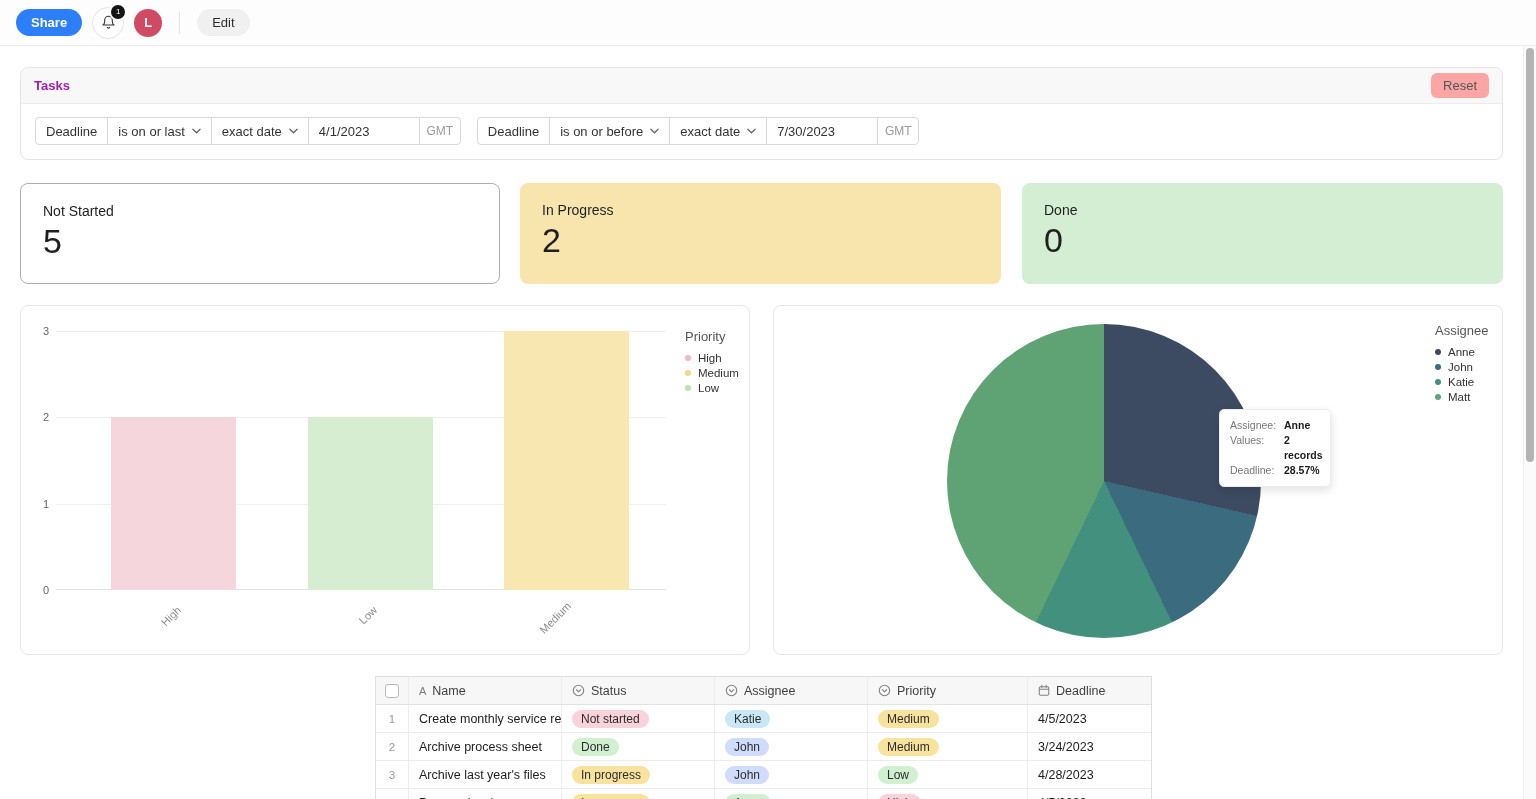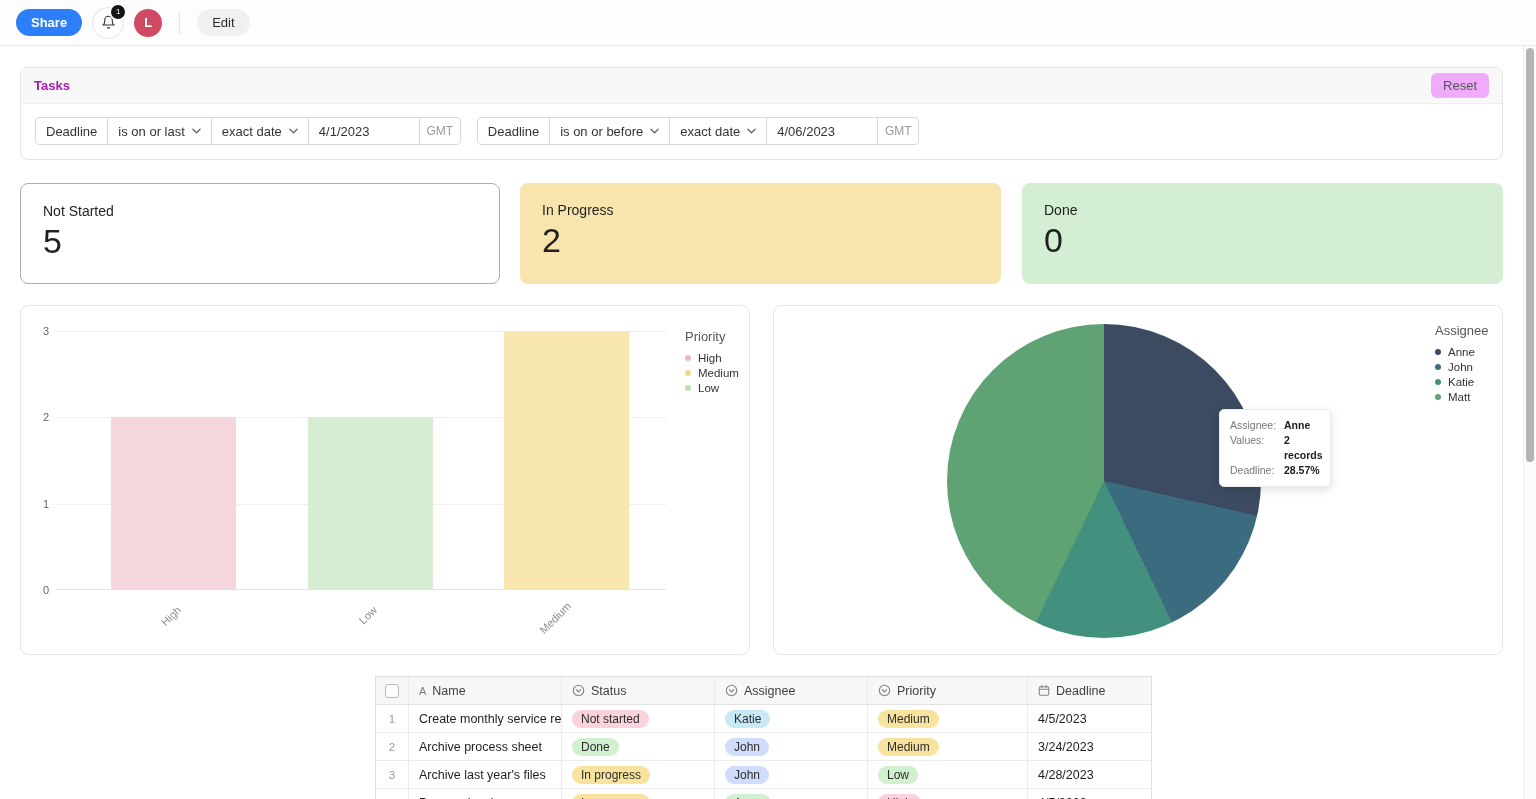--- a/index.html
+++ b/index.html
@@ -24,21 +24,21 @@
           font-weight:700;display:flex;align-items:center;justify-content:center;cursor:pointer}
   .tb-divider{width:1px;height:22px;background:#e2e2e2;margin:0 7px}
   .edit-btn{background:#f0f0f0;border:none;border-radius:15px;padding:6px 15px;font-size:13px;
             color:#2c2c2c;cursor:pointer;font-family:inherit}
   
   .filter-panel{position:absolute;left:20px;top:67px;width:1483px;height:93px;border:1px solid #e4e4e4;
                 border-radius:8px;background:#fff;box-sizing:border-box}
   .panel-head{height:35px;background:#f8f8f8;border-bottom:1px solid #ededed;border-radius:8px 8px 0 0;
               display:flex;align-items:center;justify-content:space-between;padding:0 13px}
   .panel-title{font-size:13px;font-weight:700;color:#a21caf}
-  .reset-btn{background:#f0abfc;border:none;border-radius:6px;padding:5px 12px;font-size:13px;
+  .reset-btn{background:#fca5a5;border:none;border-radius:6px;padding:5px 12px;font-size:13px;
              color:#555;cursor:pointer;font-family:inherit}
   .filter-row{display:flex;gap:16px;padding:13px 14px}
   .fgroup{display:flex}
   .fbox{height:28px;box-sizing:border-box;border:1px solid #d8d8d8;background:#fff;padding:0 10px;
         font-size:13px;color:#333;margin-left:-1px;display:flex;align-items:center;gap:7px;white-space:nowrap}
   .fbox:first-child{border-radius:4px 0 0 4px;margin-left:0}
   .fbox:last-child{border-radius:0 4px 4px 0}
   .fbox.value{width:112px}
   .fbox.tz{color:#9a9a9a;font-size:12px;justify-content:center;width:42px}
   
@@ -143,21 +143,21 @@
         <svg width="9" height="6" viewBox="0 0 10 6" fill="none" stroke="#666" stroke-width="1.4" stroke-linecap="round">
             <path d="M1 1l4 4 4-4"></path>
           </svg>
       </div>
       <div class="fbox">
         <span>exact date</span>
         <svg width="9" height="6" viewBox="0 0 10 6" fill="none" stroke="#666" stroke-width="1.4" stroke-linecap="round">
             <path d="M1 1l4 4 4-4"></path>
           </svg>
       </div>
-      <div class="fbox value">4/06/2023</div>
+      <div class="fbox value">7/30/2023</div>
       <div class="fbox tz">GMT</div>
     </div>
 
   </div>
 </div>
 
 <div class="card card0">
   <div class="clabel">Not Started</div>
   <div class="cnum">5</div>
 </div>

